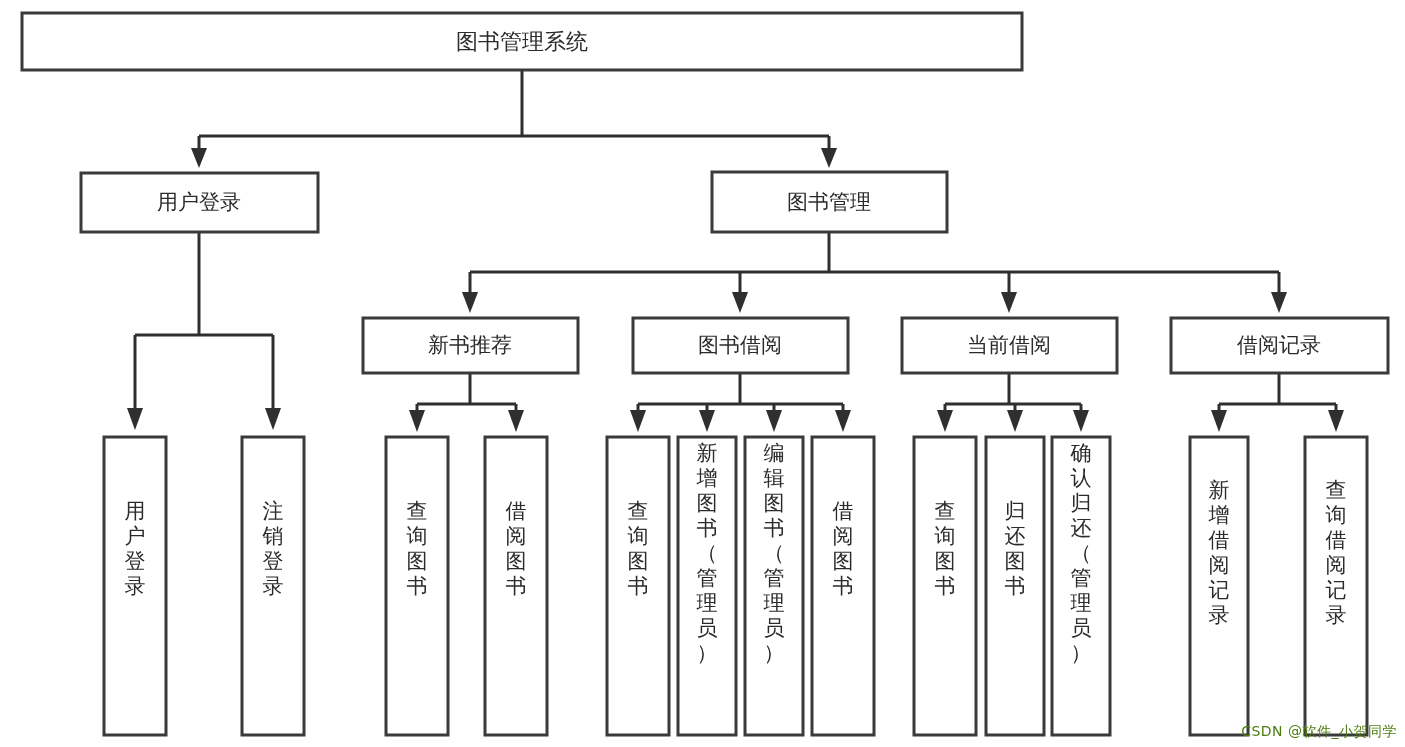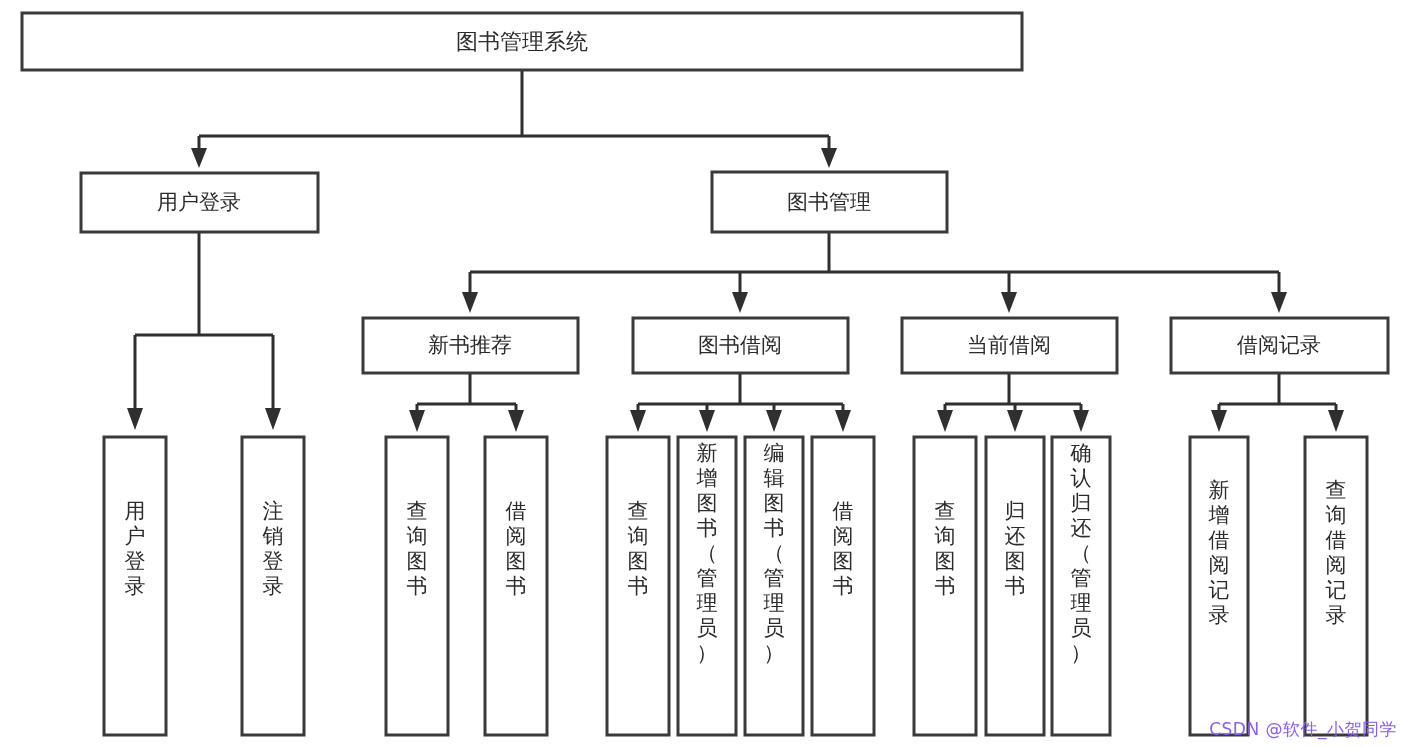--- a/index.html
+++ b/index.html
@@ -55,22 +55,22 @@
   }
   .arrow-head {
     fill: #2f2f2f;
     stroke: none;
   }
   .watermark-text {
     position: absolute;
     right: 8px;
     bottom: 6px;
     font-family: "DejaVu Sans", "Liberation Sans", sans-serif;
-    font-size: 17px;
-    color: #8b5cf6;
+    font-size: 14px;
+    color: #4d7c0f;
     letter-spacing: 0.5px;
     white-space: nowrap;
     user-select: none;
   }
 </style>
 </head>
 <body>
 
 <div id="diagram-root">
 

